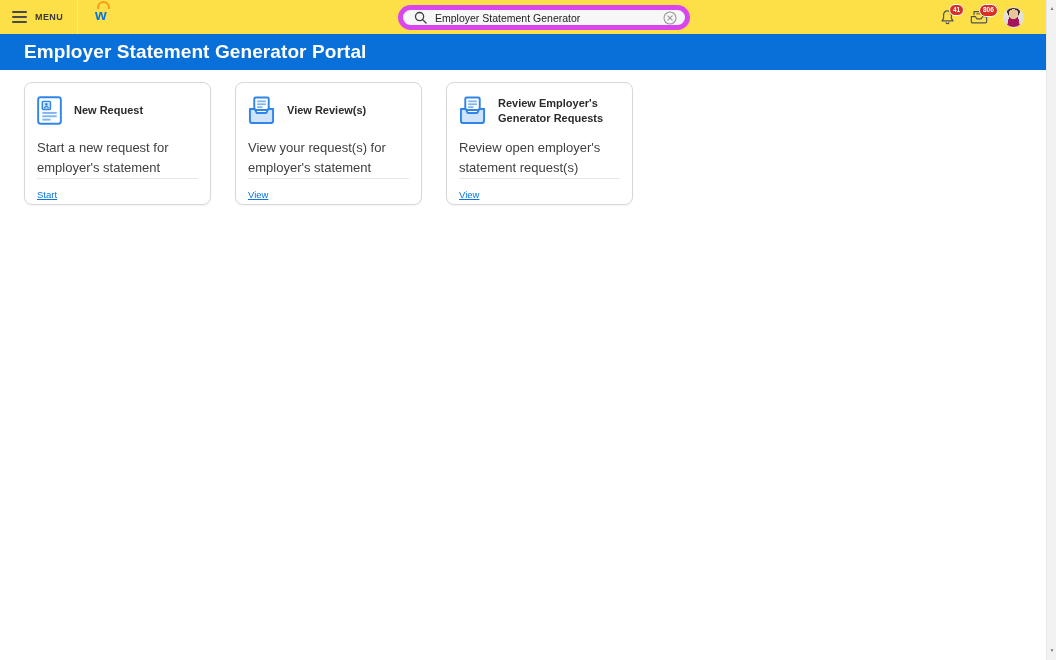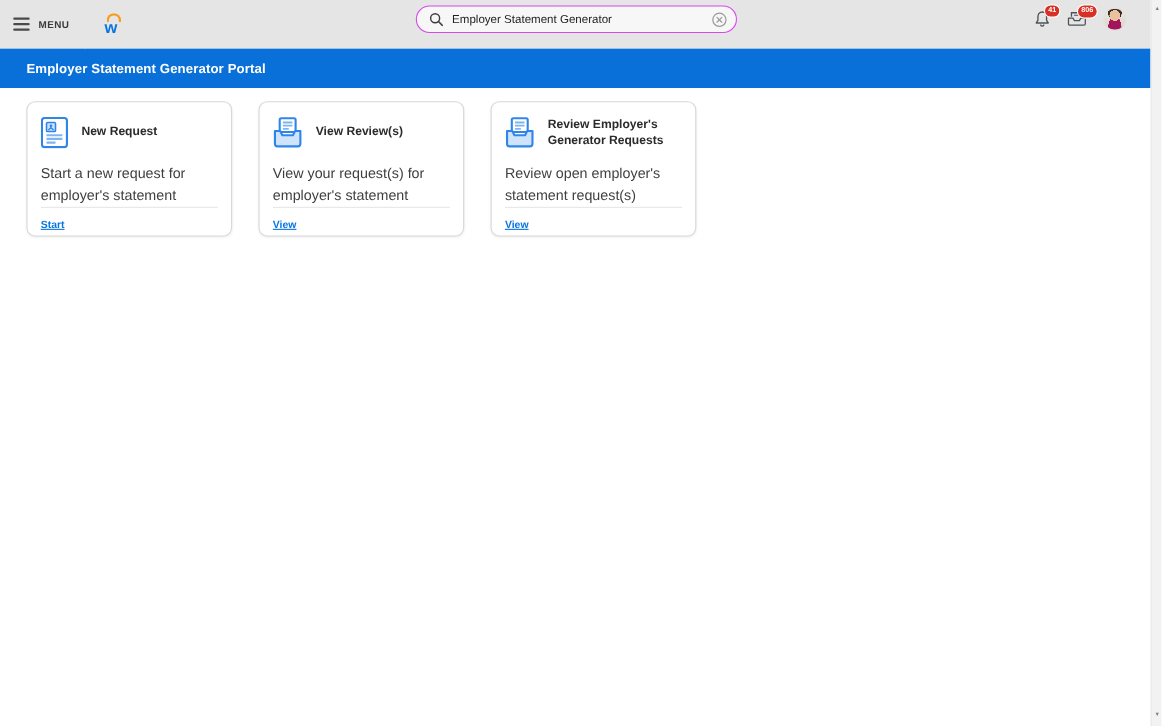--- a/index.html
+++ b/index.html
@@ -8,24 +8,23 @@
     background: #ffffff;
     font-family: "Liberation Sans", sans-serif;
     overflow: hidden;
     position: relative;
   }
 
   
   .topbar {
     position: relative;
     width: calc(100% - 10px);
-    height: 44px;
-    background: #e5e5e5;
+    height: 34px;
+    background: #fde047;
     display: flex;
-    align-items: center;
   }
   .menu-group {
     display: flex; align-items: center;
     height: 100%;
     padding: 0 14px 0 12px;
     border-right: 1px solid #e4e4e4;
     cursor: pointer;
   }
   .hamburger { width: 15px; display: flex; flex-direction: column; gap: 3px; }
   .hamburger span { display: block; height: 2px; background: #4a4a4a; border-radius: 1px; }
@@ -44,24 +43,24 @@
     border: 2.4px solid #f69d1c; border-bottom: none;
     border-radius: 13px 13px 0 0;
   }
   .logo .w {
     position: absolute; bottom: 0; left: 0;
     font-size: 15px; font-weight: bold; color: #0875e1; line-height: 1;
   }
 
   
   .searchbar {
-    position: absolute; left: 378px; top: 5px;
+    position: absolute; left: 398px; top: 5px;
     width: 292px; height: 25px;
     background: #f7f7f7;
-    border: 1px solid #d946ef;
+    border: 5px solid #d946ef;
     border-radius: 13px;
     display: flex; align-items: center;
     padding: 0 8px 0 11px;
   }
   .searchbar input {
     flex: 1;
     border: none; background: transparent; outline: none;
     font-family: "Liberation Sans", sans-serif;
     font-size: 10.5px; color: #222;
     margin-left: 8px;
@@ -96,21 +95,21 @@
   }
 
   
   .banner {
     width: calc(100% - 10px);
     height: 36px;
     background: #0a70d9;
     display: flex; align-items: center;
     padding-left: 24px;
   }
-  .banner h1 { color: #ffffff; font-size: 12px; font-weight: bold; letter-spacing: .1px; }
+  .banner h1 { color: #ffffff; font-size: 19px; font-weight: bold; letter-spacing: .1px; }
 
   
   .cards {
     display: flex; gap: 24px;
     margin: 12px 0 0 24px;
   }
   .card {
     width: 187px; height: 123px;
     background: #fff;
     border: 1px solid #d8d8d8;
@@ -121,21 +120,21 @@
   }
   .card-head { display: flex; align-items: center; gap: 12px; }
   .card-title { font-size: 11px; font-weight: bold; color: #2b2b2b; line-height: 1.3; }
   .card-desc {
     margin-top: 13px;
     font-size: 13px; color: #3f3f3f; line-height: 1.55;
     flex-grow: 1;
   }
   .card-divider { border: none; border-top: 1px solid #e7e7e7; margin-bottom: 10px; }
   .card-link {
-    font-size: 9.5px; font-weight: bold;
+    font-size: 9.5px; font-weight: normal;
     color: #0875e1; text-decoration: underline;
     align-self: flex-start;
     cursor: pointer;
   }
 
   
   .scrollbar {
     position: absolute; top: 0; right: 0;
     width: 10px; height: 660px;
     background: #f2f2f2;

